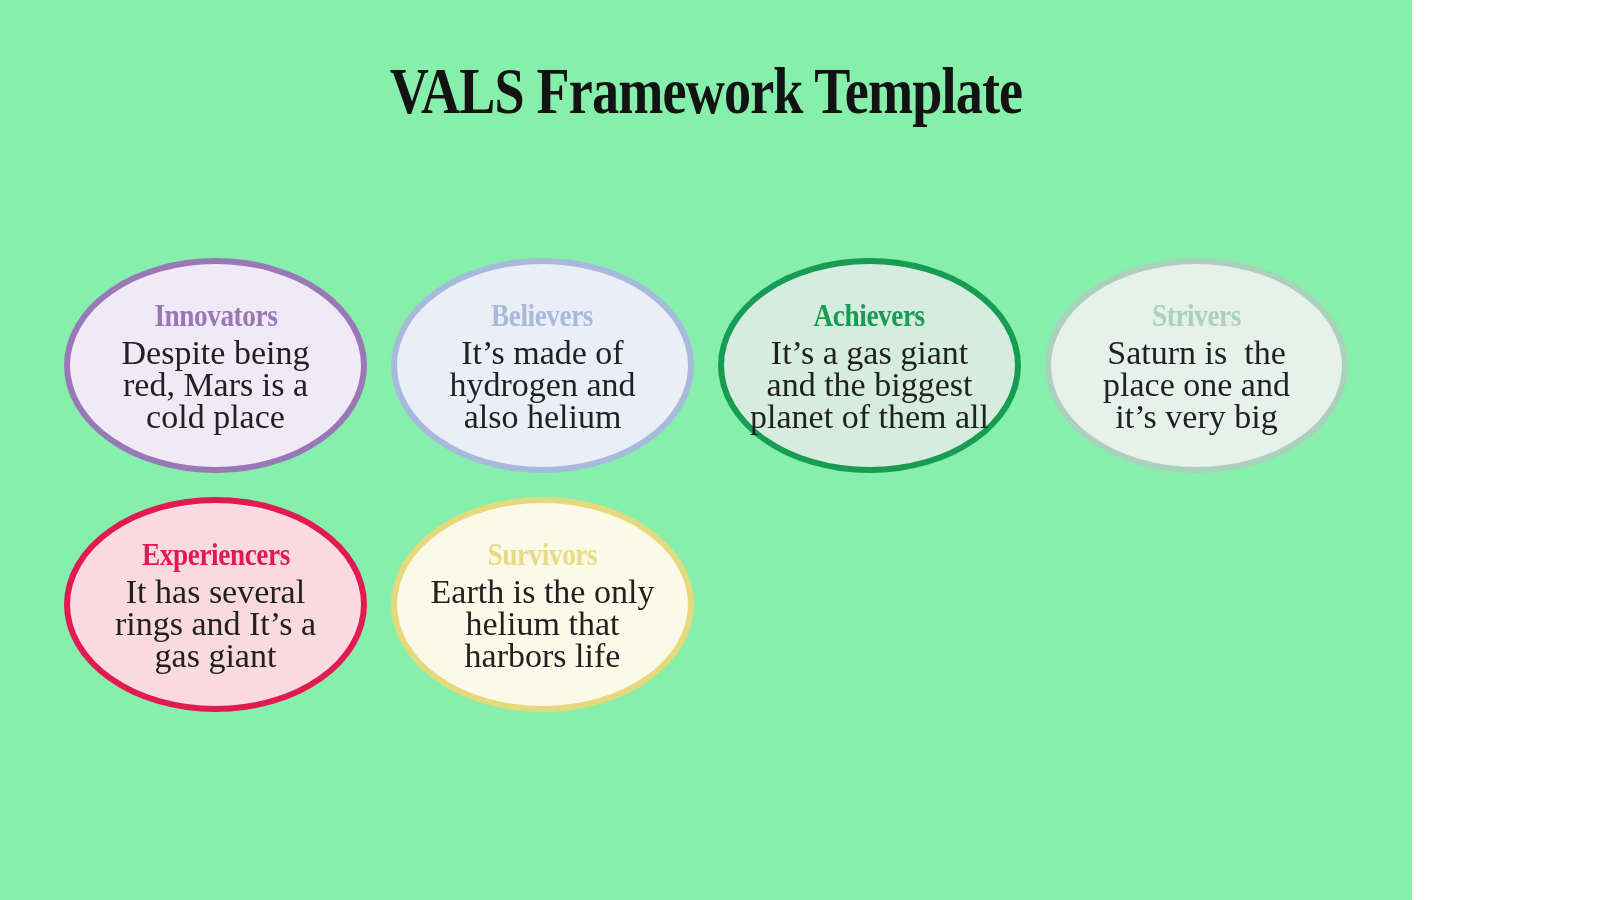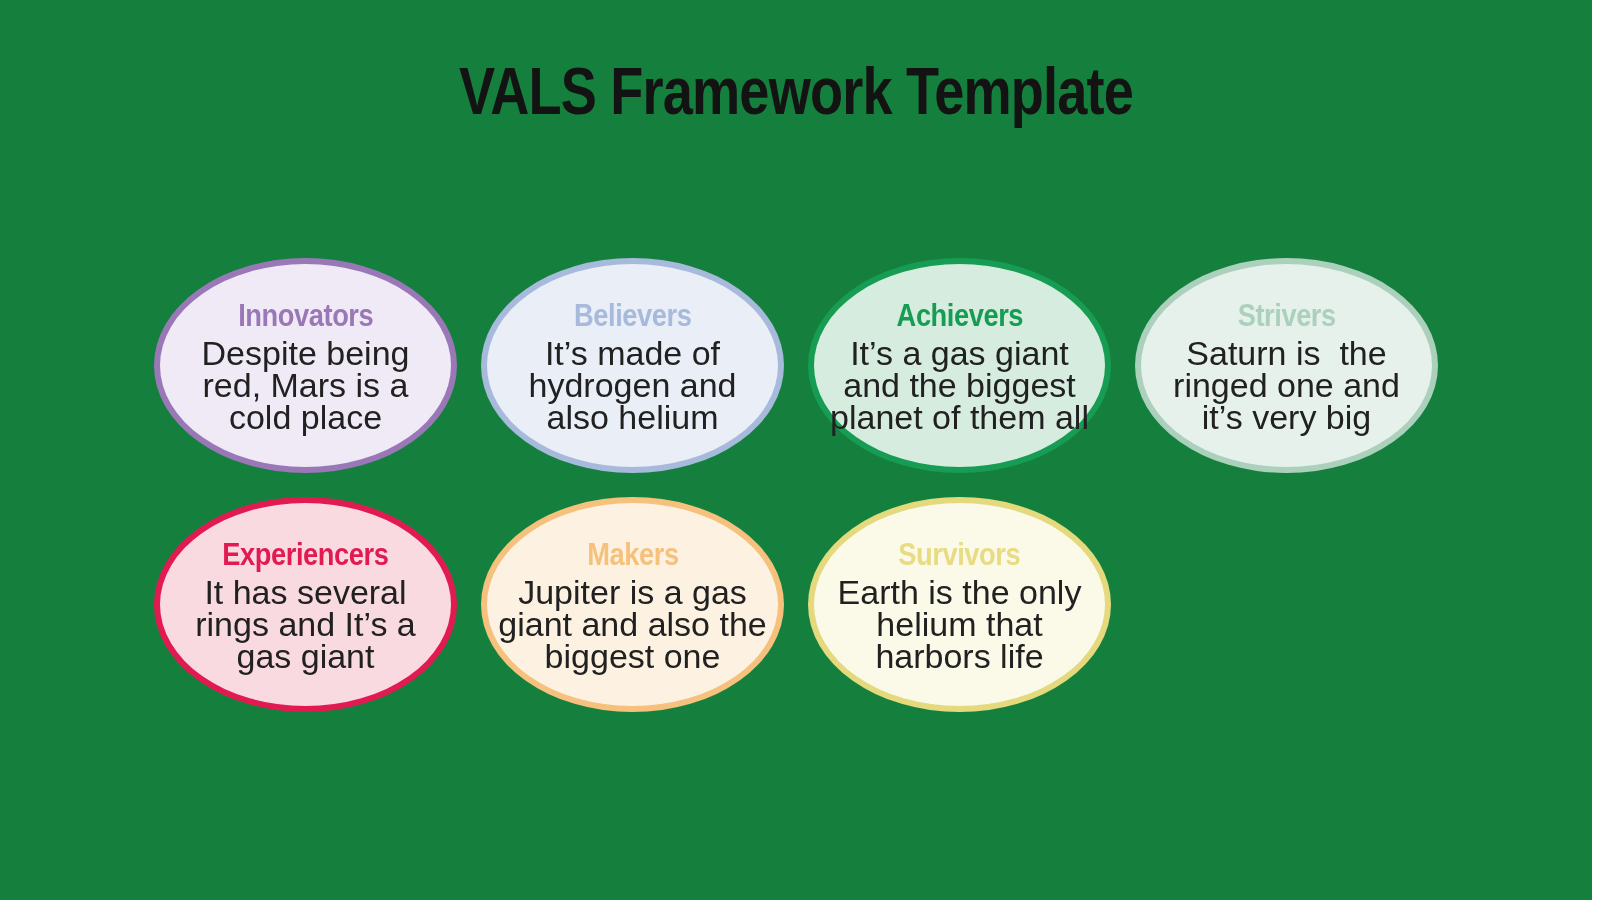--- a/index.html
+++ b/index.html
@@ -3,24 +3,25 @@
 <meta charset="utf-8">
 <style>
   html, body {
     margin: 0;
     padding: 0;
     background: #ffffff;
     font-family: "Liberation Sans", sans-serif;
   }
   .page {
     position: relative;
-    width: 1592px;
+    width: 1412px;
     height: 900px;
-    background: #15803d;
+    background: #86efac;
     overflow: hidden;
+    font-family: Liberation Serif, serif;
   }
   .main-title {
     margin: 58px 0 0 0;
     text-align: center;
     font-size: 66px;
     line-height: 66px;
     font-weight: 700;
     color: #131313;
     letter-spacing: -1px;
     transform: scaleX(0.82);
@@ -91,37 +92,31 @@
     <div class="card" style="border-color: rgb(22, 156, 83); background: rgb(214, 236, 223); justify-content: center;">
       <div class="card-title" style="color: rgb(22, 156, 83);">Achievers</div>
       <div class="card-body">It’s a gas giant
 and the biggest
 planet of them all</div>
     </div>
 
     <div class="card" style="border-color: rgb(171, 209, 189); background: rgb(229, 241, 234);">
       <div class="card-title" style="color: rgb(171, 209, 189);">Strivers</div>
       <div class="card-body">Saturn is  the
-ringed one and
+place one and
 it’s very big</div>
     </div>
 
     <div class="card" style="border-color: rgb(226, 26, 82); background: rgb(249, 218, 225);">
       <div class="card-title" style="color: rgb(226, 26, 82);">Experiencers</div>
       <div class="card-body">It has several
 rings and It’s a
 gas giant</div>
     </div>
 
-    <div class="card" style="border-color: rgb(246, 193, 125); background: rgb(253, 242, 226);">
-      <div class="card-title" style="color: rgb(246, 193, 125);">Makers</div>
-      <div class="card-body">Jupiter is a gas
-giant and also the
-biggest one</div>
-    </div>
 
     <div class="card" style="border-color: rgb(229, 217, 126); background: rgb(251, 249, 231);">
       <div class="card-title" style="color: rgb(231, 219, 131);">Survivors</div>
       <div class="card-body">Earth is the only
 helium that
 harbors life</div>
     </div>
 
   </div>
 </div>

